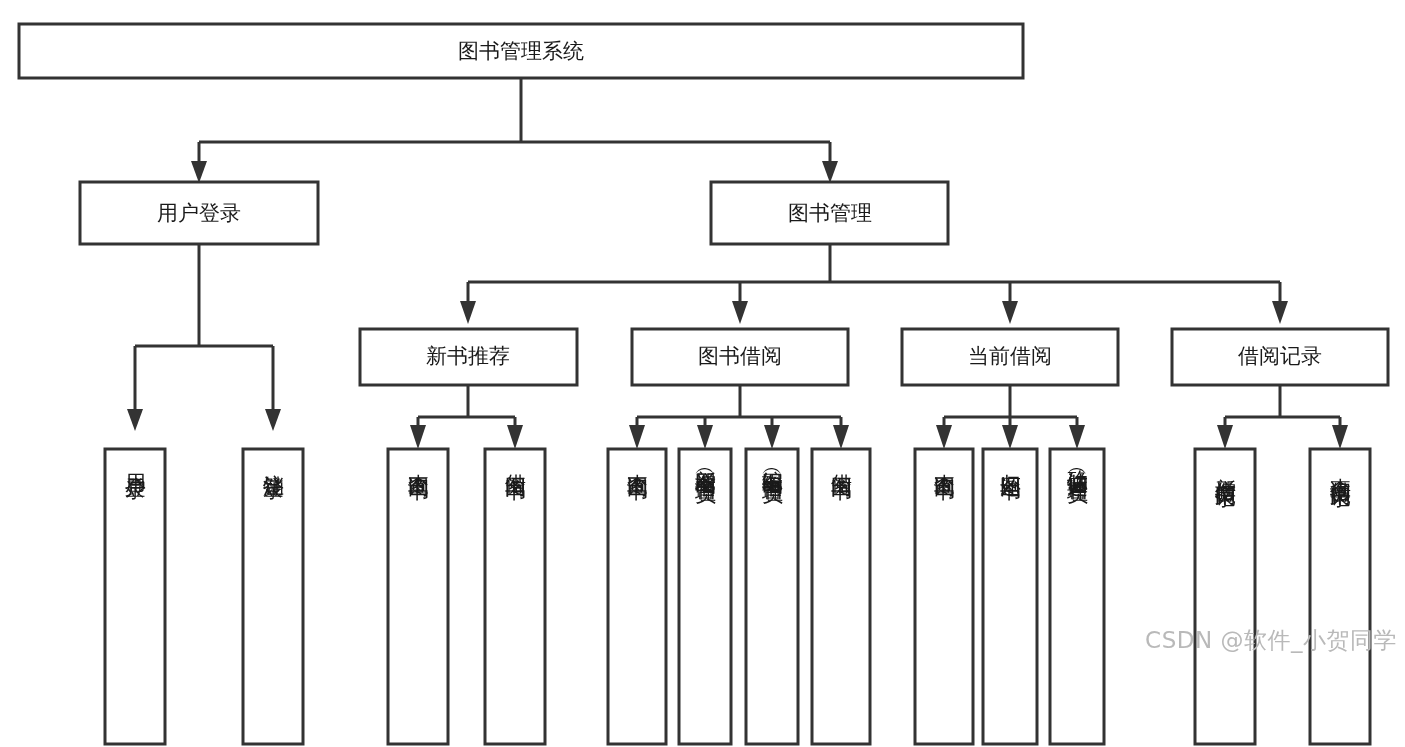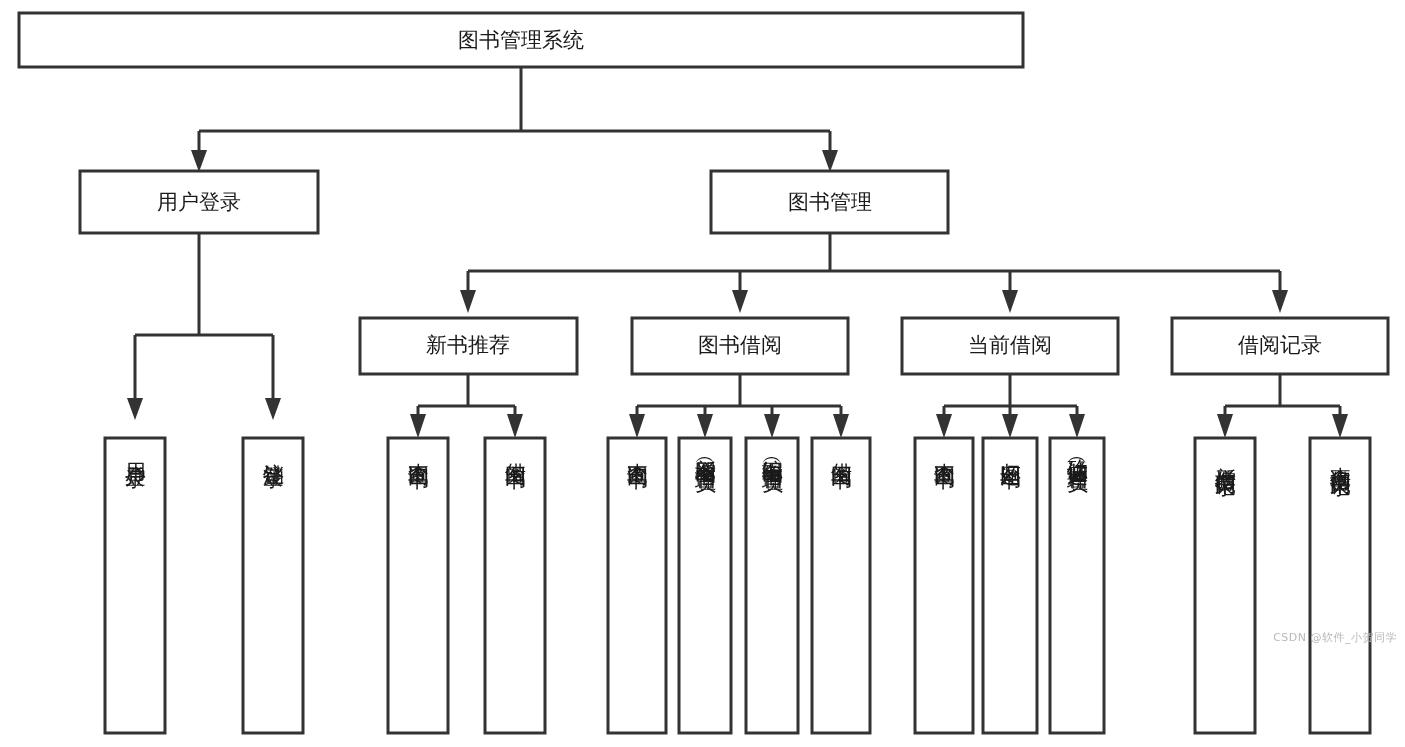--- a/index.html
+++ b/index.html
@@ -11,20 +11,21 @@
     width: 1405px;
     height: 747px;
     font-family: "DejaVu Sans", "Liberation Sans", sans-serif;
     overflow: hidden;
   }
   #diagram-root {
     position: relative;
     width: 1405px;
     height: 651px;
     background: #ffffff;
+    margin-top: 11px;
   }
   svg.flow {
     position: absolute;
     top: 0;
     left: 0;
     width: 1405px;
     height: 747px;
   }
   .node-box {
     fill: #ffffff;
@@ -63,21 +64,21 @@
     line-height: 1;
     letter-spacing: 2px;
     color: #1a1a1a;
     white-space: pre;
   }
   .watermark {
     position: absolute;
     right: 8px;
     bottom: 6px;
     font-family: "DejaVu Sans", "Liberation Sans", sans-serif;
-    font-size: 11px;
+    font-size: 23px;
     color: #b9b9b9;
     letter-spacing: 0.5px;
     white-space: pre;
   }
 </style>
 </head>
 <body>
 
 <div id="diagram-root">
 

